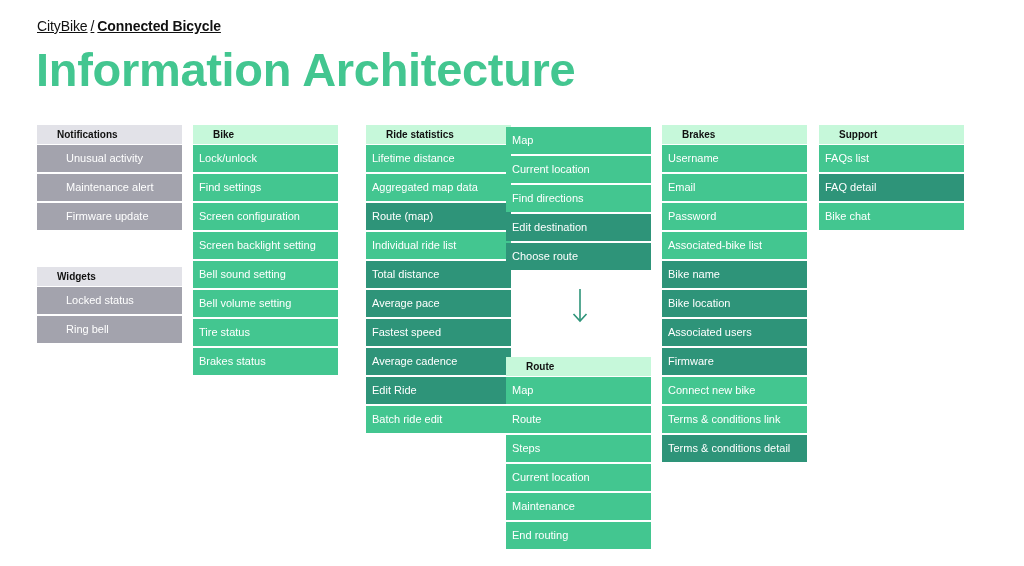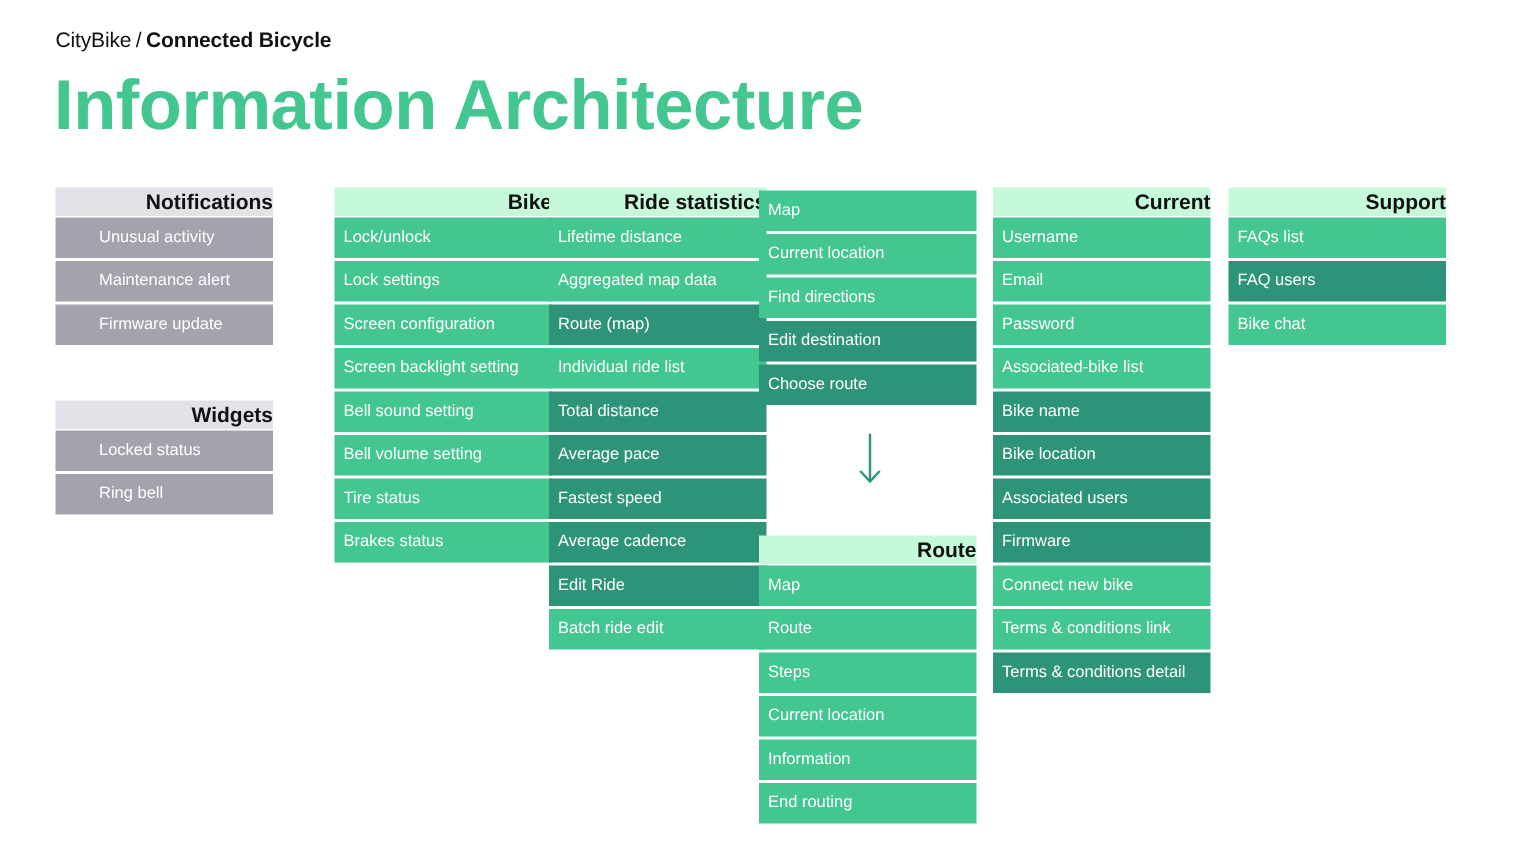--- a/index.html
+++ b/index.html
@@ -14,46 +14,46 @@
       overflow: hidden;
       font-family: "Liberation Sans", sans-serif;
     }
     .breadcrumb {
       position: absolute;
       left: 37px;
       top: 18px;
       font-size: 14px;
       color: #111;
       letter-spacing: -0.1px;
+      text-decoration: underline;
     }
     .breadcrumb .sep { margin: 0 3px; }
     .breadcrumb .current { font-weight: bold; }
     .page-title {
       position: absolute;
       left: 36px;
       top: 42px;
       margin: 0;
       font-size: 47px;
       font-weight: bold;
       color: #43C690;
       letter-spacing: -0.3px;
     }
     .group {
       position: absolute;
       width: 145px;
     }
     .group-header {
       height: 19px;
       line-height: 19px;
-      padding-left: 4px;
-      font-size: 14px;
+      padding-left: 20px;
+      font-size: 10px;
       font-weight: bold;
       color: #111;
       box-sizing: border-box;
-      text-align: right;
     }
     .item {
       height: 27px;
       line-height: 27px;
       margin-top: 2px;
       padding-left: 6px;
       font-size: 11px;
       color: #ffffff;
       box-sizing: border-box;
       white-space: nowrap;
@@ -88,24 +88,24 @@
   <div class="item gray">Maintenance alert</div>
   <div class="item gray">Firmware update</div>
 </div>
 
 <div class="group gray" style="left:37px; top:267px;">
   <div class="group-header">Widgets</div>
   <div class="item gray">Locked status</div>
   <div class="item gray">Ring bell</div>
 </div>
 
-<div class="group green" style="left:193px; top:125px;margin-left:30px;">
+<div class="group green" style="left:193px; top:125px;">
   <div class="group-header">Bike</div>
   <div class="item light">Lock/unlock</div>
-  <div class="item light">Lock settings</div>
+  <div class="item light">Find settings</div>
   <div class="item light">Screen configuration</div>
   <div class="item light">Screen backlight setting</div>
   <div class="item light">Bell sound setting</div>
   <div class="item light">Bell volume setting</div>
   <div class="item light">Tire status</div>
   <div class="item light">Brakes status</div>
 </div>
 
 <div class="group green" style="left:330px; top:125px;margin-left:36px;">
   <div class="group-header">Ride statistics</div>
@@ -133,37 +133,37 @@
   <line x1="8" y1="0" x2="8" y2="32" stroke="#2E9479" stroke-width="1.6"></line>
   <polyline points="1.5,25 8,32 14.5,25" fill="none" stroke="#2E9479" stroke-width="1.6"></polyline>
 </svg>
 
 <div class="group green" style="left:506px; top:325px;margin-top:32px;">
   <div class="group-header">Route</div>
   <div class="item light">Map</div>
   <div class="item light">Route</div>
   <div class="item light">Steps</div>
   <div class="item light">Current location</div>
-  <div class="item light">Information</div>
+  <div class="item light">Maintenance</div>
   <div class="item light">End routing</div>
 </div>
 
 <div class="group green" style="left:662px; top:125px;">
-  <div class="group-header">Current</div>
+  <div class="group-header">Brakes</div>
   <div class="item light">Username</div>
   <div class="item light">Email</div>
   <div class="item light">Password</div>
   <div class="item light">Associated-bike list</div>
   <div class="item dark">Bike name</div>
   <div class="item dark">Bike location</div>
   <div class="item dark">Associated users</div>
   <div class="item dark">Firmware</div>
   <div class="item light">Connect new bike</div>
   <div class="item light">Terms &amp; conditions link</div>
   <div class="item dark">Terms &amp; conditions detail</div>
 </div>
 
 <div class="group green" style="left:819px; top:125px;">
   <div class="group-header">Support</div>
   <div class="item light">FAQs list</div>
-  <div class="item dark">FAQ users</div>
+  <div class="item dark">FAQ detail</div>
   <div class="item light">Bike chat</div>
 </div>
 
 </body></html>

